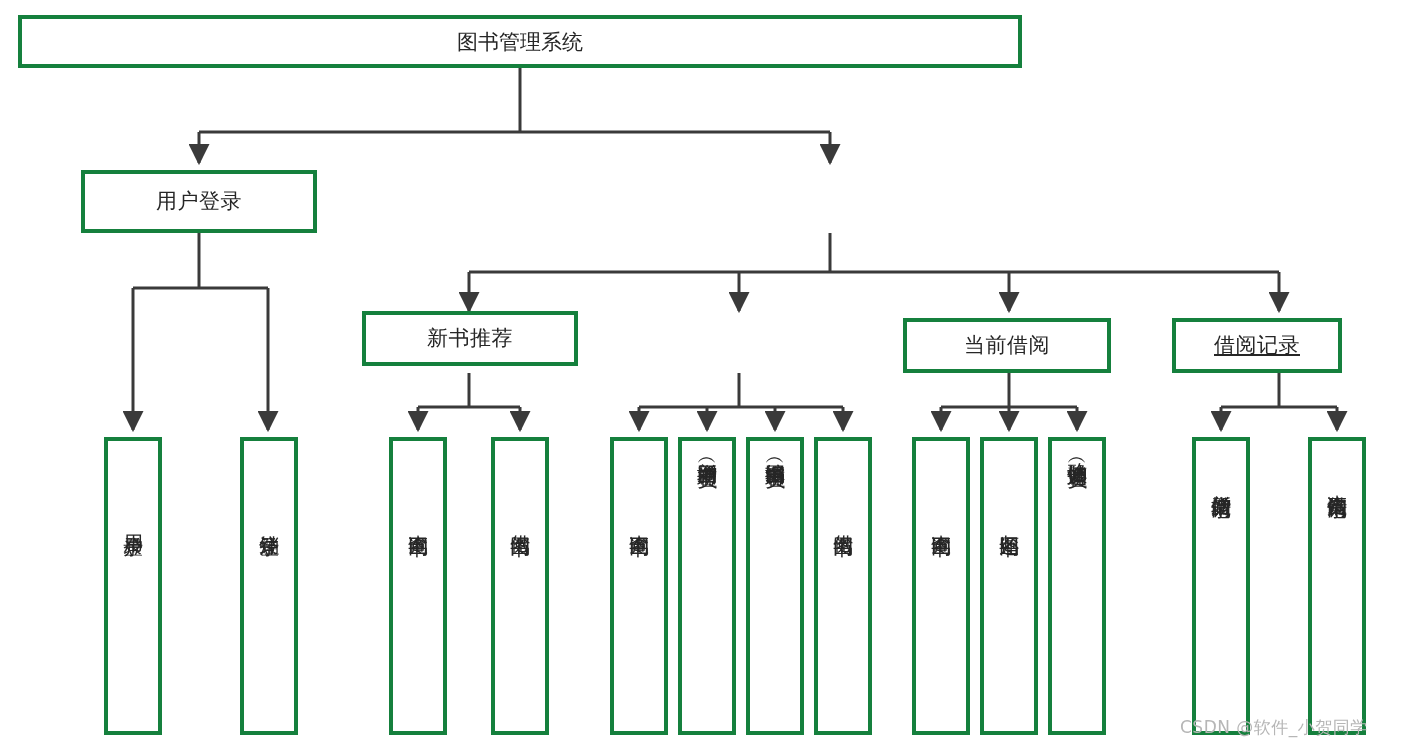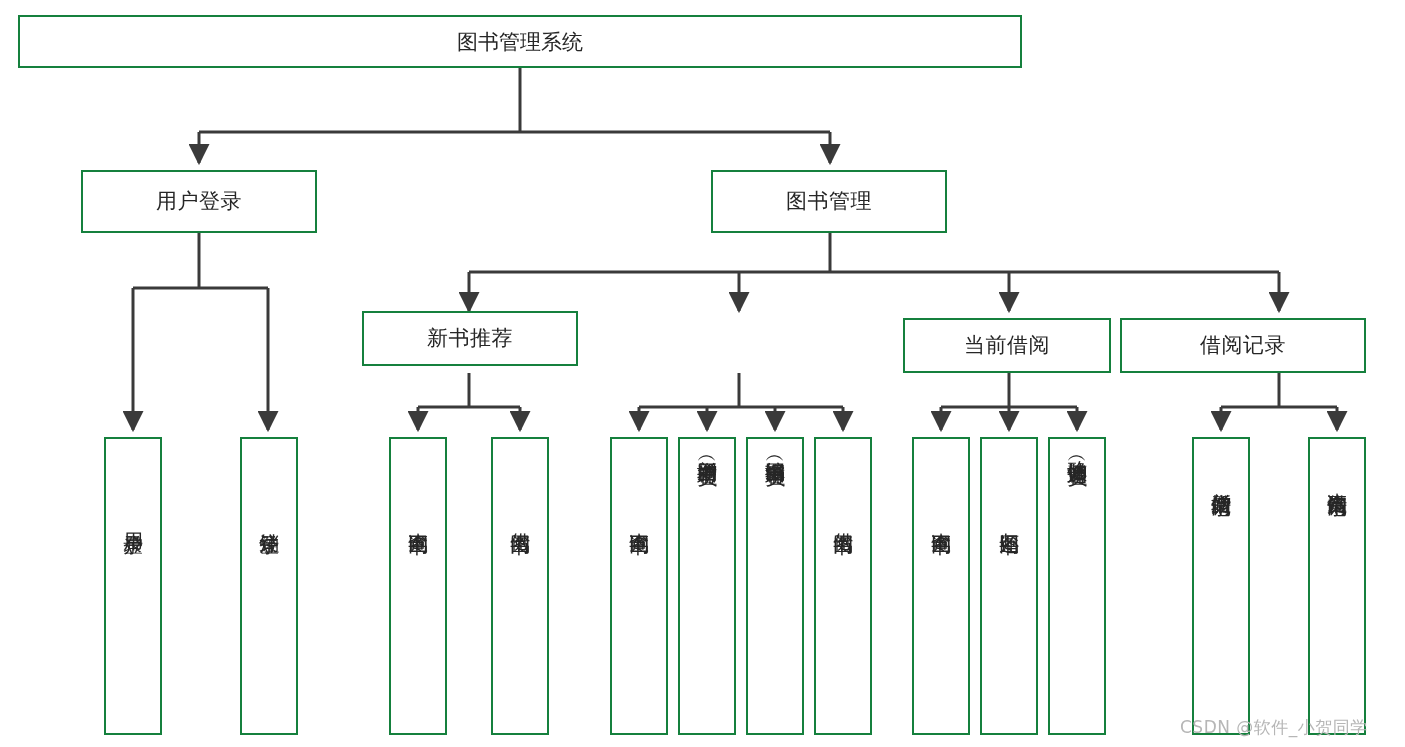--- a/index.html
+++ b/index.html
@@ -23,21 +23,21 @@
     left: 0;
     top: 0;
     width: 1405px;
     height: 747px;
     pointer-events: none;
   }
   .node {
     position: absolute;
     box-sizing: border-box;
     background: #ffffff;
-    border: 2px solid #15803d;
+    border: 4px solid #15803d;
     display: flex;
     align-items: center;
     justify-content: center;
     color: #262626;
     z-index: 2;
     text-align: right;
   }
   .node.h-node {
     font-size: 21px;
     letter-spacing: 0.5px;
@@ -126,34 +126,31 @@
   </svg>
 
   <div class="node root-node" style="left:18px; top:15px; width:1004px; height:53px;">
     <span>图书管理系统</span>
   </div>
 
   <div class="node h-node" style="left:81px; top:170px; width:236px; height:63px;">
     <span>用户登录</span>
   </div>
 
-  <div class="node h-node" style="left:711px; top:170px; width:236px; height:63px;">
-    <span>图书管理</span>
-  </div>
 
   <div class="node h-node" style="left:362px; top:311px; width:216px; height:55px;">
     <span>新书推荐</span>
   </div>
 
 
   <div class="node h-node" style="left:903px; top:318px; width:208px; height:55px;font-family:Liberation Serif, serif;">
     <span>当前借阅</span>
   </div>
 
-  <div class="node h-node" style="left:1120px; top:318px; width:246px; height:55px;">
+  <div class="node h-node" style="left:1172px; top:318px; width:170px; height:55px;text-decoration:underline;">
     <span>借阅记录</span>
   </div>
 
   <div class="node leaf-node" style="left:104px; top:437px; width:58px; height:298px; padding-top:78px;">
     <span class="vtext">用户登录</span>
   </div>
 
   <div class="node leaf-node" style="left:240px; top:437px; width:58px; height:298px; padding-top:78px;">
     <span class="vtext">注销登录</span>
   </div>

